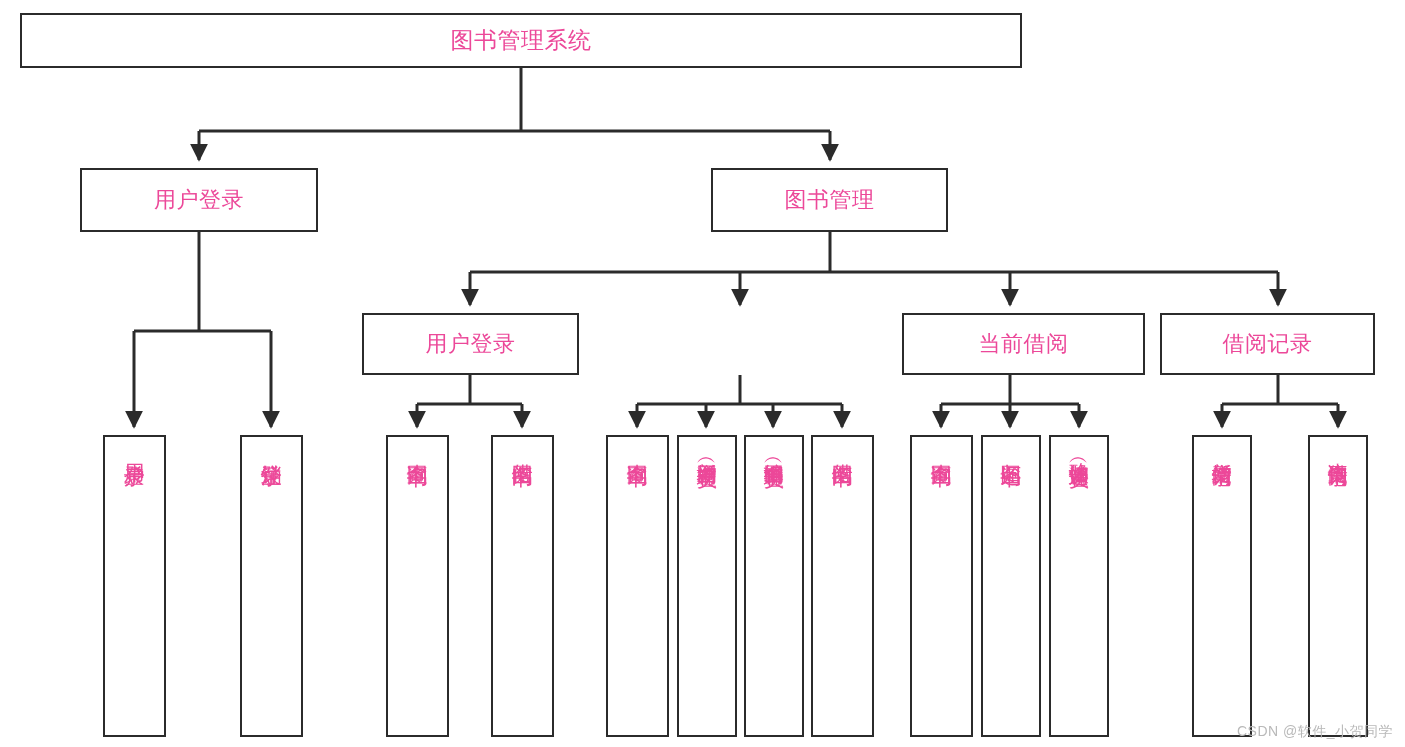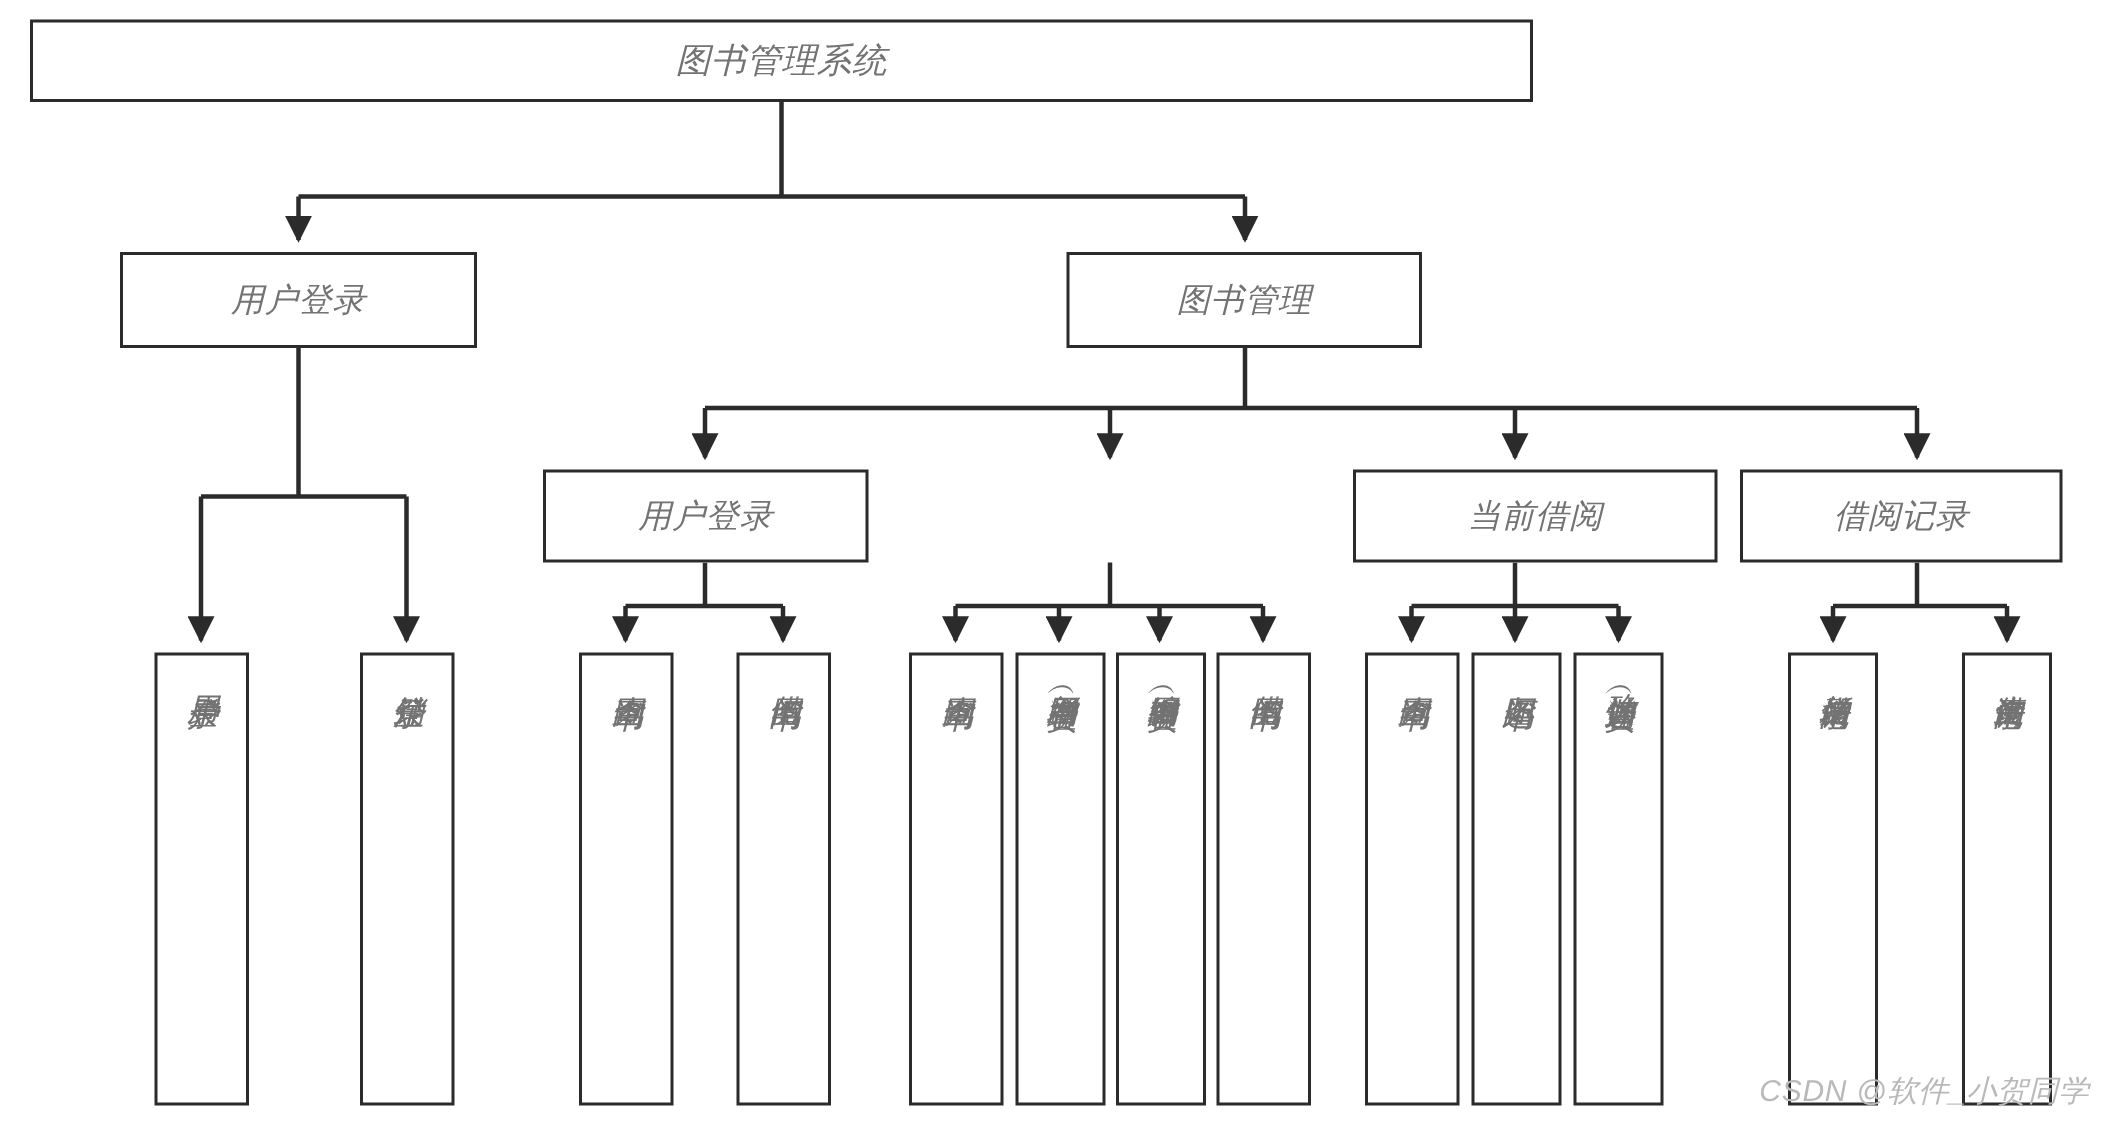--- a/index.html
+++ b/index.html
@@ -26,22 +26,21 @@
     pointer-events: none;
   }
   .node {
     position: absolute;
     box-sizing: border-box;
     border: 2px solid #2b2b2b;
     background: #ffffff;
     display: flex;
     align-items: center;
     justify-content: center;
-    color: #737373;
-    font-style: italic;
+    color: #ec4899;
   }
   .node-label {
     display: block;
     text-align: center;
     line-height: 1.08;
     letter-spacing: 0.5px;
   }
   
   .node.h .node-label {
     font-size: 22px;
@@ -64,25 +63,24 @@
     letter-spacing: 1px;
     white-space: nowrap;
   }
   .node.v.tall-text .node-label {
     font-size: 20px;
   }
   #watermark {
     position: absolute;
     right: 12px;
     bottom: 6px;
-    font-size: 20px;
+    font-size: 14px;
     color: #b9b9b9;
     white-space: nowrap;
     letter-spacing: 0.5px;
-    font-style: italic;
   }
 </style>
 </head>
 <body>
 
 <div id="diagram-root">
 
   <svg id="edge-layer" viewBox="0 0 1405 747" width="1405" height="747">
     <defs>
       <marker id="arrow" viewBox="0 0 10 10" refX="9" refY="5" markerWidth="6" markerHeight="6" orient="auto-start-reverse">

